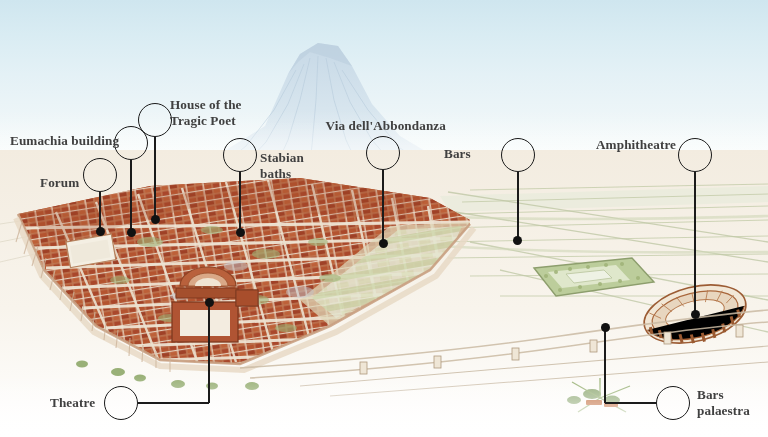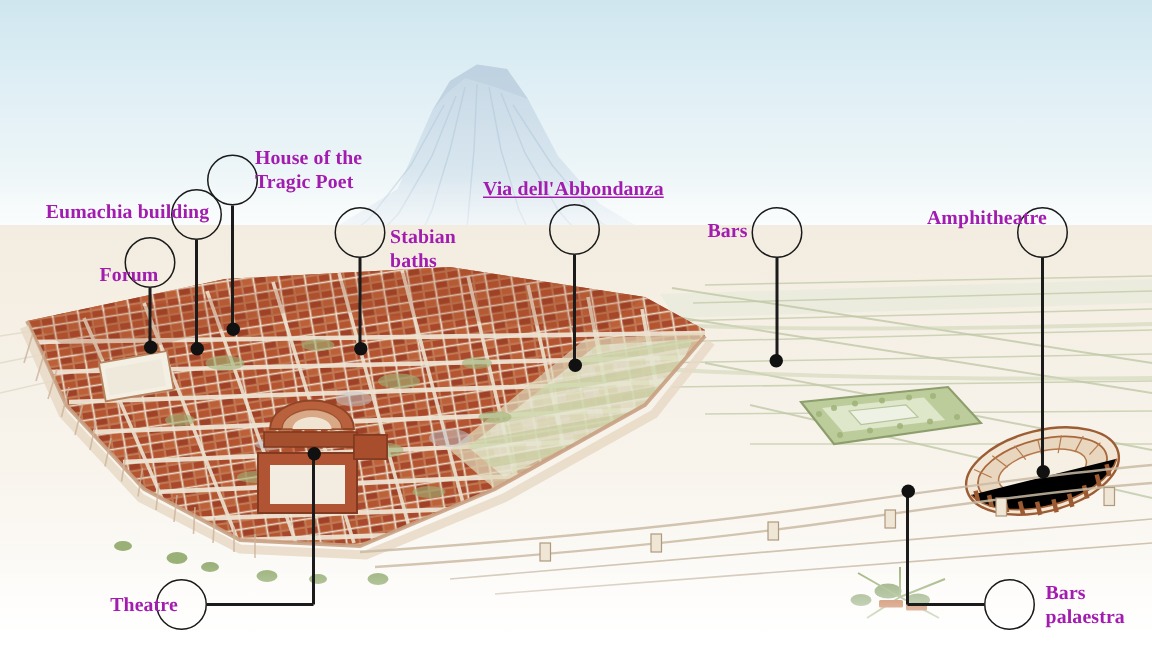--- a/index.html
+++ b/index.html
@@ -36,25 +36,25 @@
   .cal{position:absolute;}
   .circ{
     position:absolute;width:34px;height:34px;border-radius:50%;
     border:1.4px solid #1a1a1a;background:transparent;box-sizing:border-box;
   }
   .lead{position:absolute;background:#1b1b1b;}
   .lead.v{width:1.7px;}
   .lead.h{height:1.7px;}
   .dot{position:absolute;width:9px;height:9px;border-radius:50%;background:#111;}
   .lbl{
-    position:absolute;color:#a21caf;font-size:13.2px;line-height:15.5px;
+    position:absolute;color:#404040;font-size:13.2px;line-height:15.5px;
     font-weight:600;letter-spacing:.1px;white-space:pre-line;
   }
-  .lbl.r{text-align:center;margin-left:20px;}
-  .lbl.c{text-align:left;text-decoration:underline;}
+  .lbl.r{text-align:left;}
+  .lbl.c{text-align:right;}
 </style>
 </head>
 <body>
 
 <div id="stage">
 
   <div class="sky"></div>
 
   <svg class="volcano" viewBox="0 0 768 230" preserveAspectRatio="none">
     <defs>

